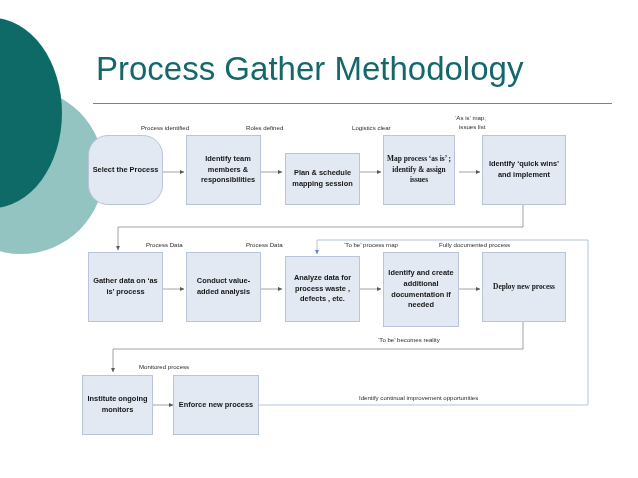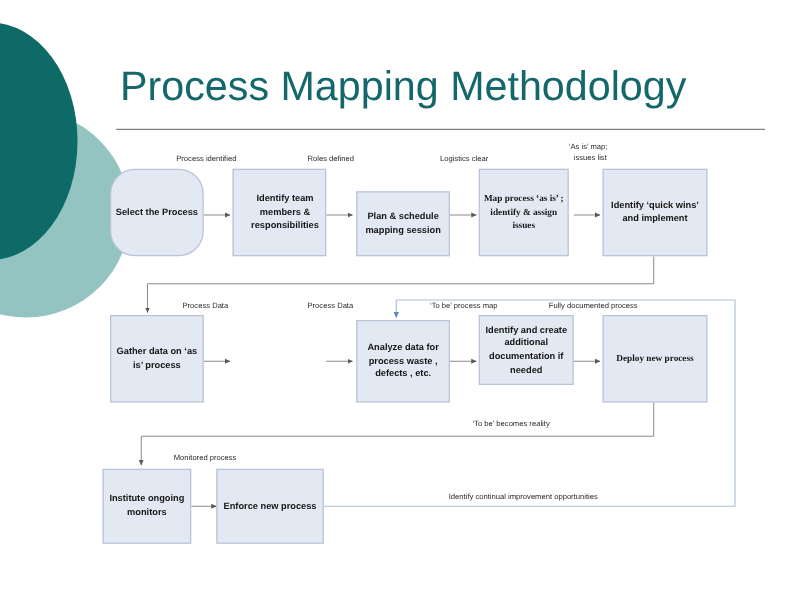--- a/index.html
+++ b/index.html
@@ -102,21 +102,21 @@
   }
 </style>
 </head>
 <body>
 
 <div id="slide">
 
   <div class="circle-light"></div>
   <div class="circle-dark"></div>
 
-  <div class="title">Process Mapping Methodology</div>
+  <div class="title">Process Gather Methodology</div>
   <div class="title-rule"></div>
 
   <div class="diagram">
     <svg width="638" height="478">
       <defs>
         <marker id="ah-gray" markerWidth="6" markerHeight="6" refX="5" refY="3" orient="auto">
           <path d="M0,0.6 L5.4,3 L0,5.4 z" fill="#595959"></path>
         </marker>
         <marker id="ah-blue" markerWidth="6" markerHeight="6" refX="5" refY="3" orient="auto">
           <path d="M0,0.6 L5.4,3 L0,5.4 z" fill="#5b86c4"></path>
@@ -166,24 +166,27 @@
     <div class="pbox" style="left:383px; top:135px; width:72px; height:70px;font-family:Liberation Serif, serif;">
       <span>Map process ‘as is’ ; identify  &amp; assign issues</span>
     </div>
     <div class="pbox" style="left:482px; top:135px; width:84px; height:70px;">
       <span>Identify ‘quick wins’ and implement</span>
     </div>
 
     <div class="pbox" style="left:88px;  top:252px; width:75px; height:70px;">
       <span>Gather data on ‘as is’ process</span>
     </div>
+    <div class="pbox" style="left:186px; top:252px; width:75px; height:70px;">
+      <span>Conduct value-added analysis</span>
+    </div>
     <div class="pbox" style="left:285px; top:256px; width:75px; height:66px;text-align:center;">
       <span>Analyze data for process waste , defects , etc.</span>
     </div>
-    <div class="pbox" style="left:383px; top:252px; width:76px; height:56px;">
+    <div class="pbox" style="left:383px; top:252px; width:76px; height:75px;">
       <span>Identify and create additional documentation if needed</span>
     </div>
     <div class="pbox" style="left:482px; top:252px; width:84px; height:70px;font-family:Liberation Serif, serif;">
       <span>Deploy new process</span>
     </div>
 
     <div class="pbox" style="left:82px;  top:375px; width:71px; height:60px;">
       <span>Institute ongoing monitors</span>
     </div>
     <div class="pbox" style="left:173px; top:375px; width:86px; height:60px;text-align:center;">

